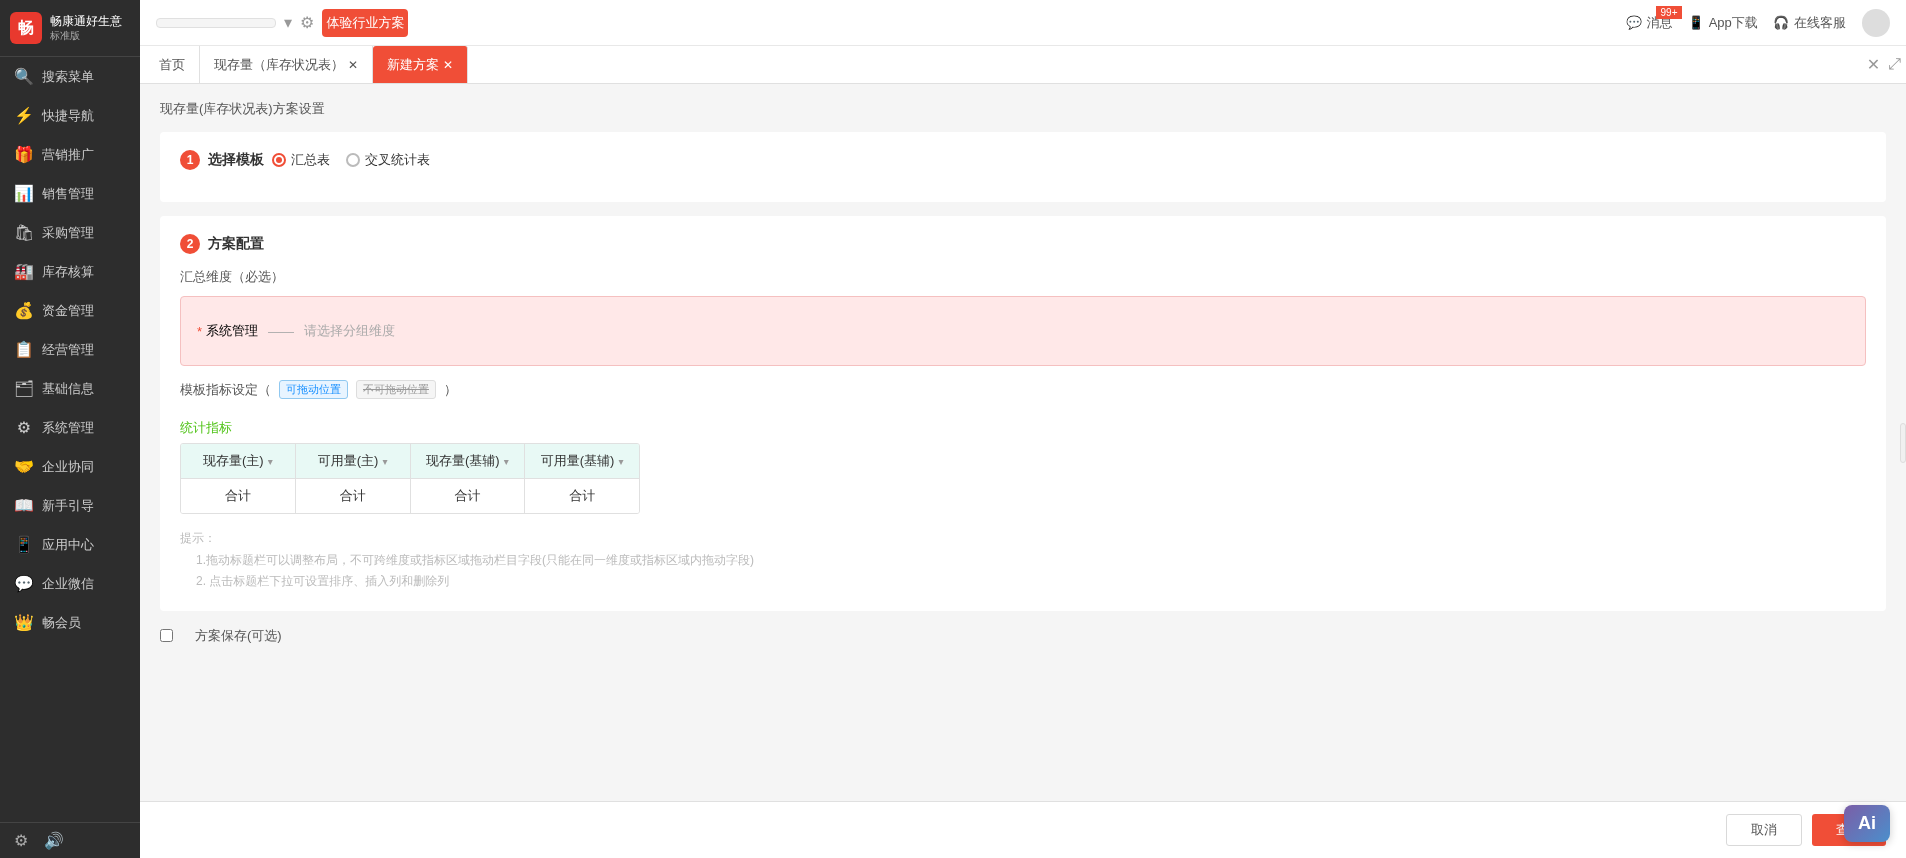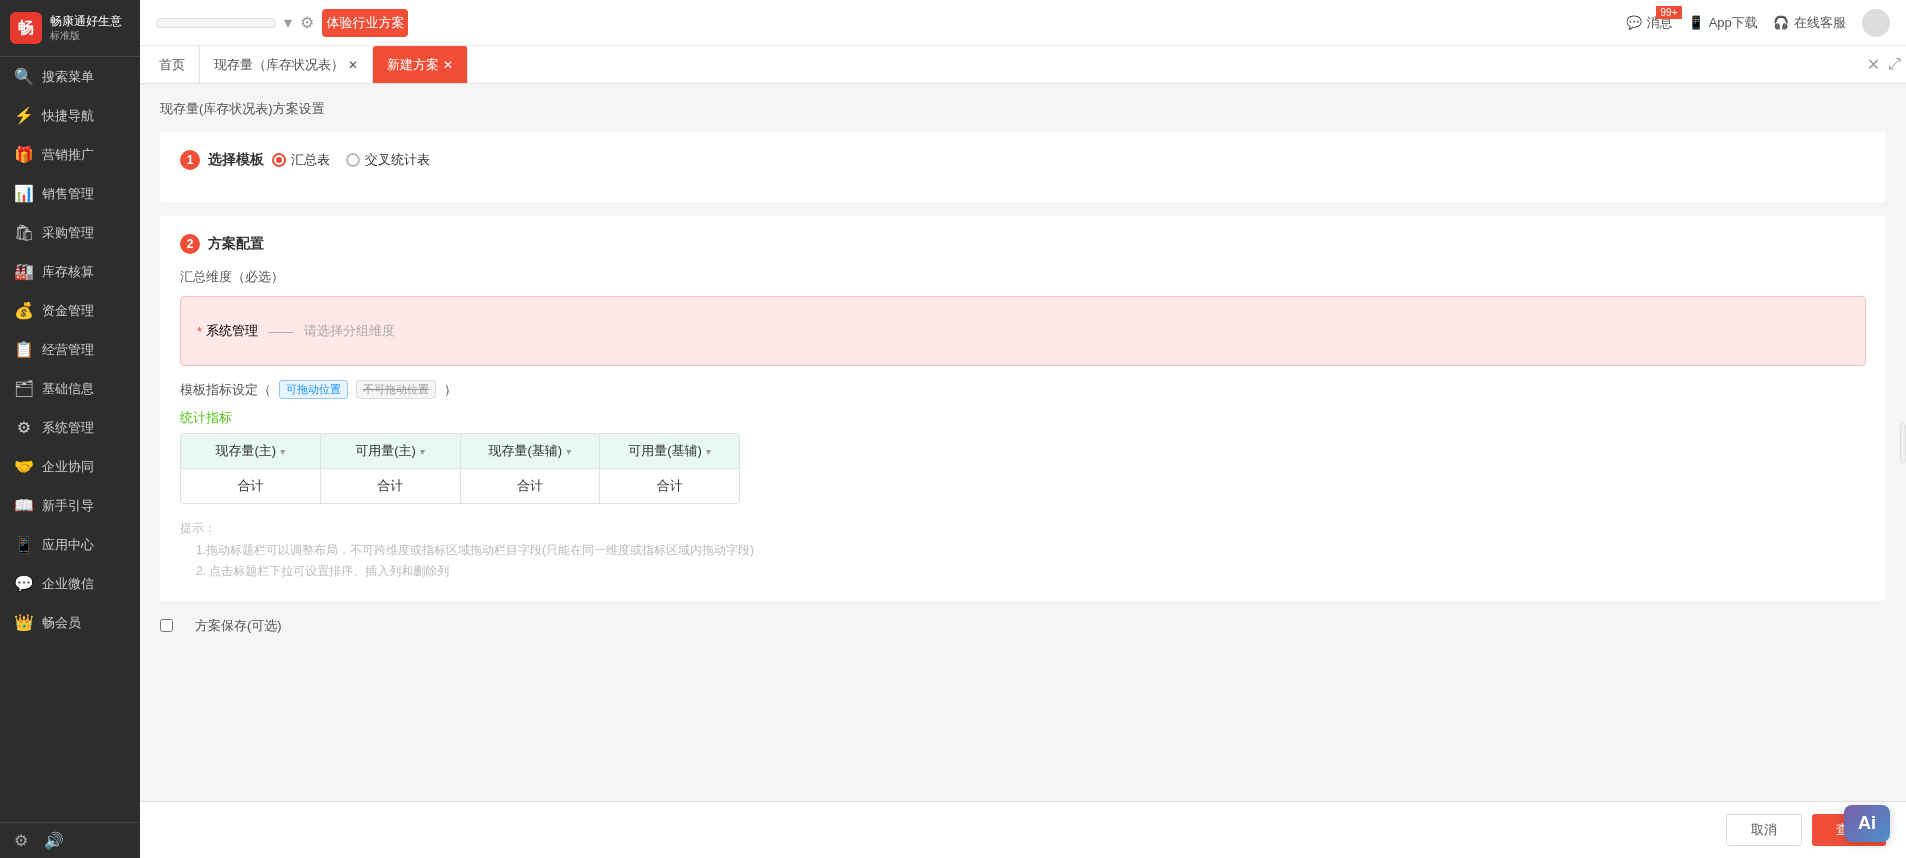--- a/index.html
+++ b/index.html
@@ -145,34 +145,34 @@
     .dim-label { font-size: 13px; color: #555; margin-bottom: 10px; }
     .dim-area {
       background: #ffe8e8; border: 1px solid #f5c0c0; border-radius: 4px;
       padding: 20px 16px; min-height: 70px; display: flex; align-items: center;
     }
     .dim-required { color: #f04e37; margin-right: 4px; }
     .dim-arrow { color: #aaa; margin: 0 10px; }
     .dim-placeholder { color: #aaa; font-size: 13px; }
 
     
-    .indicator-label { font-size: 13px; color: #555; margin-bottom: 10px; display: flex; align-items: center; gap: 8px; }
+    .indicator-label { font-size: 13px; color: #555; margin-bottom: 20px; display: flex; align-items: center; gap: 8px; }
     .drag-badge {
       background: #e8f4ff; border: 1px solid #90c8f0; color: #1890ff;
       border-radius: 3px; padding: 1px 6px; font-size: 11px;
     }
     .no-drag-badge {
       background: #f5f5f5; border: 1px solid #ddd; color: #999;
       border-radius: 3px; padding: 1px 6px; font-size: 11px;
       text-decoration: line-through;
     }
 
     .stat-title { color: #52c41a; font-size: 13px; margin-bottom: 6px; }
 
-    .stat-table { border: 1px solid #e0e0e0; border-radius: 3px; overflow: hidden; width: 560px; }
+    .stat-table { border: 1px solid #e0e0e0; border-radius: 3px; overflow: hidden; width: 460px; }
     .stat-table-header { display: flex; background: #e8f9f5; }
     .stat-table-cell {
       flex: 1; padding: 8px 10px; display: flex; align-items: center; justify-content: center;
       border-right: 1px solid #e0e0e0; font-size: 13px; color: #333; gap: 4px;
     }
     .stat-table-cell:last-child { border-right: none; }
     .stat-table-row { display: flex; background: #fff; border-top: 1px solid #e0e0e0; }
     .stat-cell-text { flex: 1; text-align: center; padding: 8px 10px; border-right: 1px solid #e0e0e0; font-size: 13px; color: #333; }
     .stat-cell-text:last-child { border-right: none; }
     .chevron-down { font-size: 10px; color: #999; }

